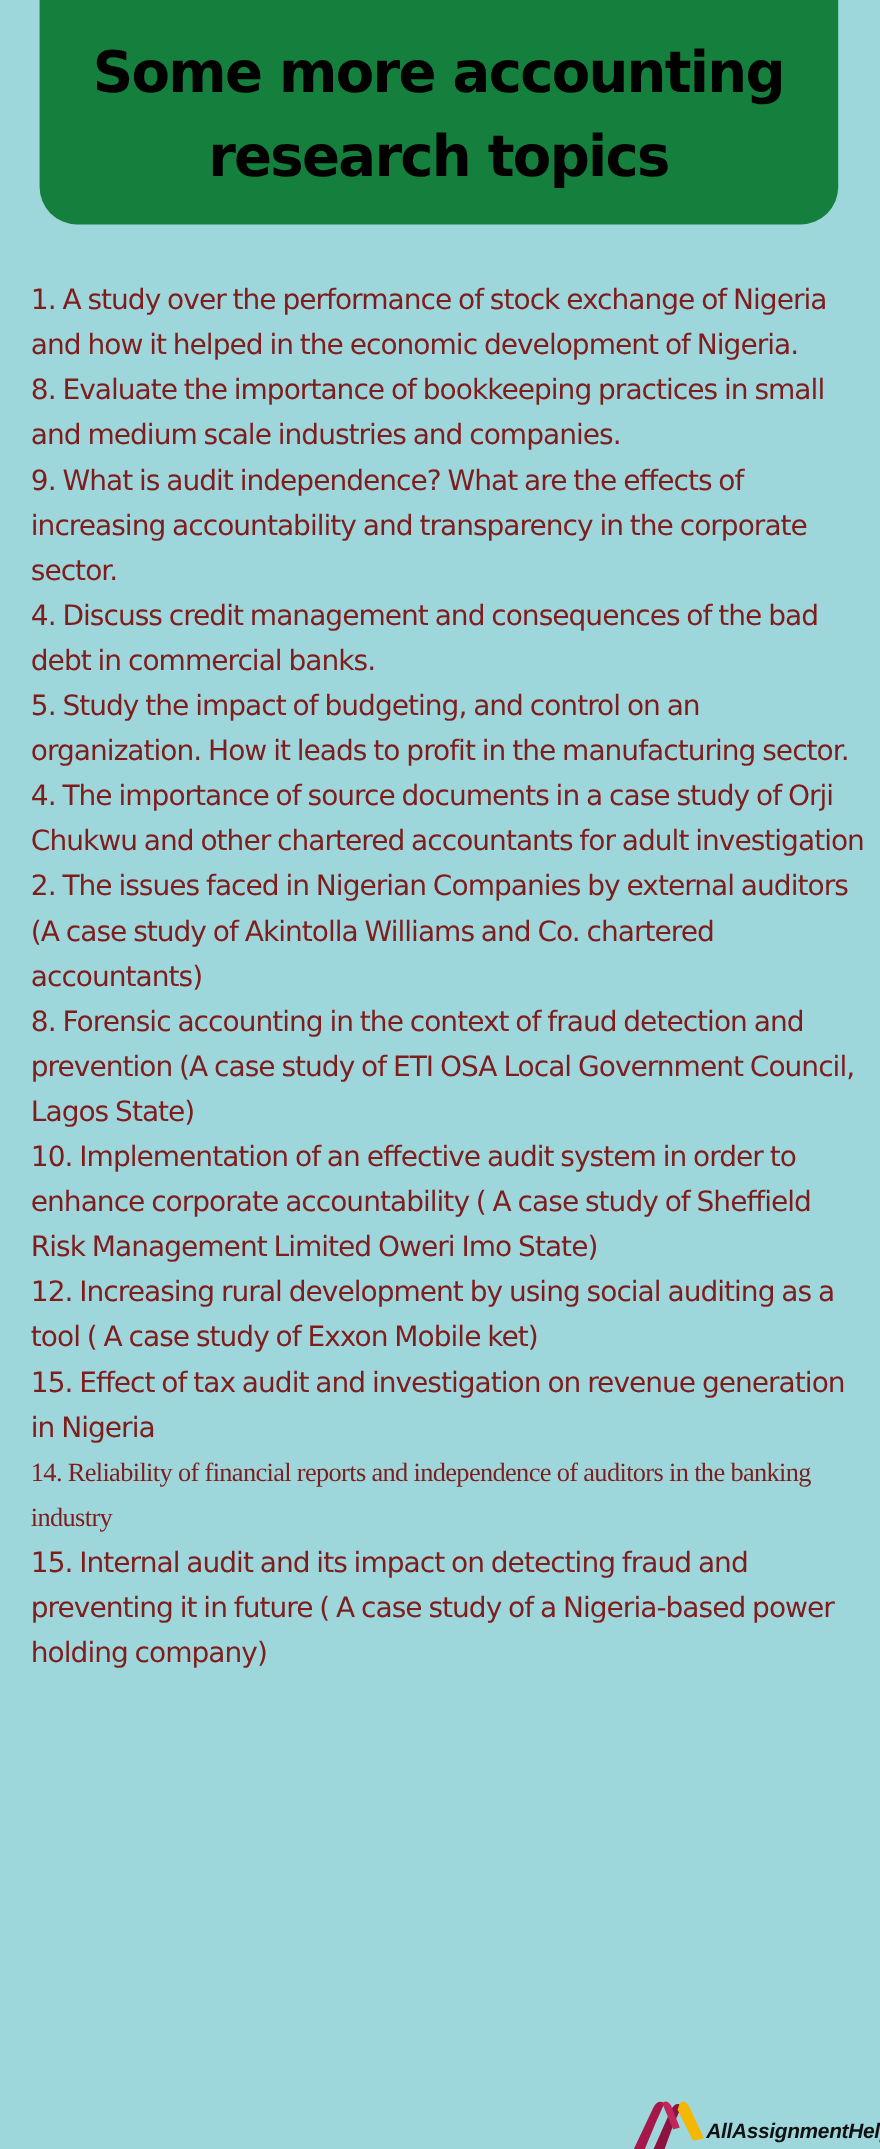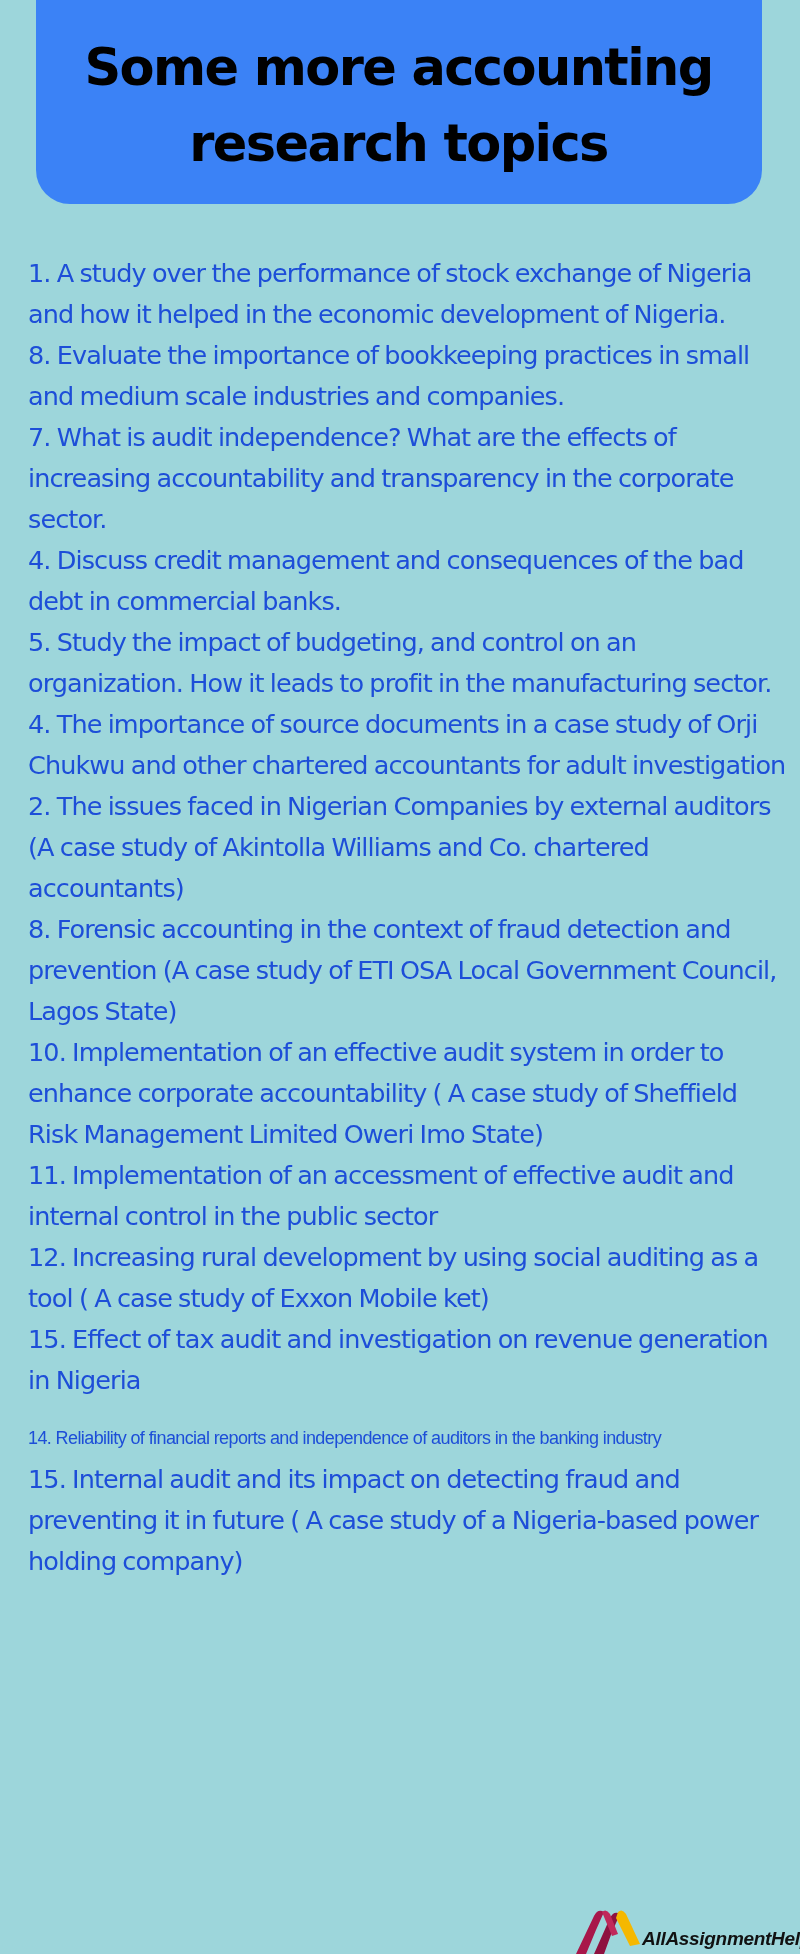--- a/index.html
+++ b/index.html
@@ -13,21 +13,21 @@
       position: relative;
       overflow: hidden;
       font-family: "DejaVu Sans", sans-serif;
     }
     .header-card {
       position: absolute;
       left: 36px;
       top: 0;
       width: 726px;
       height: 204px;
-      background: #3b82f6;
+      background: #15803d;
       border-radius: 0 0 34px 34px;
       display: flex;
       align-items: center;
       justify-content: center;
     }
     .title {
       margin: 0;
       text-align: center;
       font-family: "DejaVu Sans", sans-serif;
       font-weight: bold;
@@ -44,30 +44,29 @@
       top: 253px;
       width: 760px;
       list-style: none;
       margin: 0;
       padding: 0;
     }
     .topic {
       font-family: "DejaVu Sans", sans-serif;
       font-size: 25.5px;
       line-height: 41px;
-      color: #1d4ed8;
+      color: #7f1d1d;
       letter-spacing: -0.9px;
       word-spacing: -1px;
     }
     .topic.alt {
-      font-family: Liberation Sans, sans-serif;
-      font-size: 18px;
+      font-family: Liberation Serif, serif;
+      font-size: 24px;
       letter-spacing: -0.6px;
       word-spacing: 0;
-      margin-top: 17px;
     }
     .brand {
       position: absolute;
       left: 572px;
       top: 1904px;
       height: 50px;
       width: 228px;
     }
     .brand-logo {
       position: absolute;
@@ -95,28 +94,27 @@
 <div class="header-card">
   <h1 class="title">
     <span>Some more accounting</span><br>
     <span>research topics</span>
   </h1>
 </div>
 
 <ul class="topics">
   <li class="topic">1. A study over the performance of stock exchange of Nigeria and how it helped in the economic development of Nigeria.</li>
   <li class="topic">8. Evaluate the importance of bookkeeping practices in small and medium scale industries and companies.</li>
-  <li class="topic">7. What is audit independence? What are the effects of increasing accountability and transparency in the corporate sector.</li>
+  <li class="topic">9. What is audit independence? What are the effects of increasing accountability and transparency in the corporate sector.</li>
   <li class="topic">4. Discuss credit management and consequences of the bad debt in commercial banks.</li>
   <li class="topic">5. Study the impact of budgeting, and control on an organization. How it leads to profit in the manufacturing sector.</li>
   <li class="topic">4. The importance of source documents in a case study of Orji Chukwu and other chartered accountants for adult investigation</li>
   <li class="topic">2. The issues faced in Nigerian Companies by external auditors (A case study of Akintolla Williams and Co. chartered accountants)</li>
   <li class="topic">8. Forensic accounting in the context of fraud detection and prevention (A case study of ETI OSA Local Government Council, Lagos State)</li>
   <li class="topic">10. Implementation of an effective audit system in order to enhance corporate accountability ( A case study of Sheffield Risk Management Limited Oweri Imo State)</li>
-  <li class="topic">11. Implementation of an accessment of effective audit and internal control in the public sector</li>
   <li class="topic">12. Increasing rural development by using social auditing as a tool ( A case study of Exxon Mobile ket)</li>
   <li class="topic">15. Effect of tax audit and investigation on revenue generation in Nigeria</li>
   <li class="topic alt">14. Reliability of financial reports and independence of auditors in the banking industry</li>
   <li class="topic">15. Internal audit and its impact on detecting fraud and preventing it in future ( A case study of a Nigeria-based power holding company)</li>
 </ul>
 
 <div class="brand">
   <svg class="brand-logo" viewBox="0 0 72 50">
     <path d="M4 50 L22 12 Q26 4 32 8 L24 26 L14 50 Z" fill="#a8174a"></path>
     <path d="M22 50 L38 14 Q42 6 48 10 L40 28 L32 50 Z" fill="#8e1240"></path>

